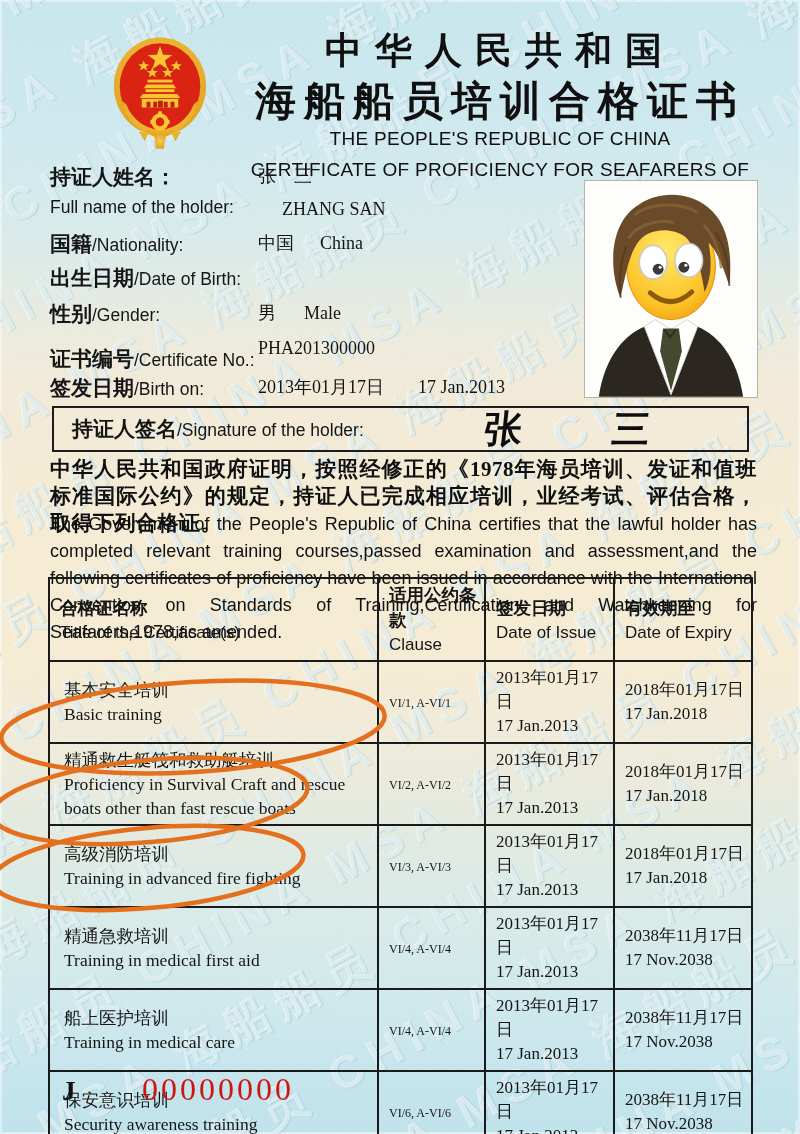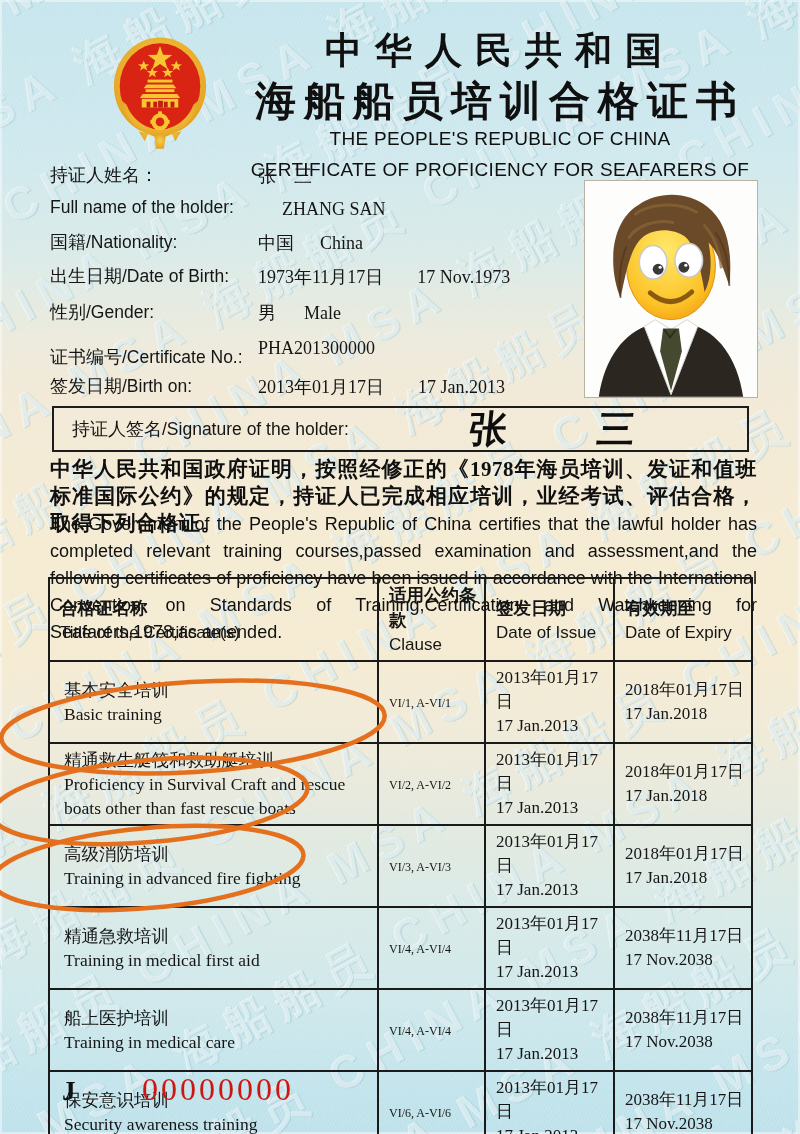--- a/index.html
+++ b/index.html
@@ -26,21 +26,21 @@
     color:rgba(255,255,255,.50);text-shadow:1px 1px 1px rgba(130,185,198,.38);}
   .abs{position:absolute;}
   
   .hdr{position:absolute;left:225px;top:0;width:550px;text-align:center;}
   .t-cn1{margin-top:30px;font-family:Liberation Mono, monospace;
     font-weight:700;font-size:37px;letter-spacing:13px;line-height:46px;color:#101010;}
   .t-cn2{font-family:"Liberation Serif","DejaVu Serif",serif;font-weight:700;
     font-size:41px;letter-spacing:8px;line-height:50px;color:#101010;}
   .t-en{font-size:19px;line-height:25px;color:#101010;letter-spacing:.3px;}
   
-  .f-label-cn{font-family:"Liberation Serif","DejaVu Serif",serif;font-weight:400;font-size:18px;}
+  .f-label-cn{font-family:"Liberation Serif","DejaVu Serif",serif;font-weight:700;font-size:21px;}
   .f-label-en{font-size:17.5px;font-weight:500;}
   .f-val{font-family:"Liberation Serif","DejaVu Serif",serif;font-size:18px;}
   .f-row{position:absolute;left:50px;white-space:nowrap;}
   .f-val-row{position:absolute;left:258px;white-space:nowrap;}
   .gap{display:inline-block;width:34px;}
   
   .photo{position:absolute;left:584px;top:180px;width:174px;height:218px;
     background:#fdfdfc;border:1px solid #b8b2a4;box-sizing:border-box;}
   
   .sigbox{position:absolute;left:52px;top:406px;width:697px;height:46px;
@@ -180,23 +180,20 @@
 
   <div class="f-row" style="top:230px;">
     <span class="f-label-cn">国籍</span><span class="f-label-en">/Nationality:</span>
   </div>
   <div class="f-val-row" style="top:231px;">
     <span class="f-val">中国</span><span class="gap" style="width:26px"></span><span class="f-val">China</span>
   </div>
 
   <div class="f-row" style="top:264px;">
     <span class="f-label-cn">出生日期</span><span class="f-label-en">/Date of Birth:</span>
-  </div>
-  <div class="f-val-row" style="top:265px;">
-    <span class="f-val">1973年11月17日</span><span class="gap"></span><span class="f-val">17 Nov.1973</span>
   </div>
 
   <div class="f-row" style="top:300px;">
     <span class="f-label-cn">性别</span><span class="f-label-en">/Gender:</span>
   </div>
   <div class="f-val-row" style="top:301px;">
     <span class="f-val">男</span><span class="gap" style="width:28px"></span><span class="f-val">Male</span>
   </div>
 
   <div class="f-row" style="top:345px;">

